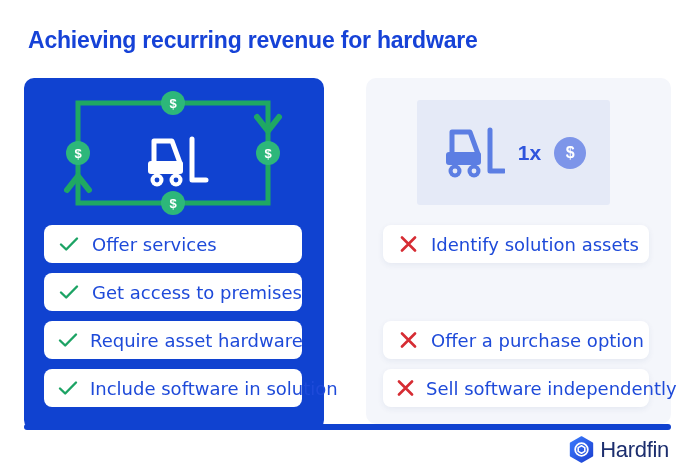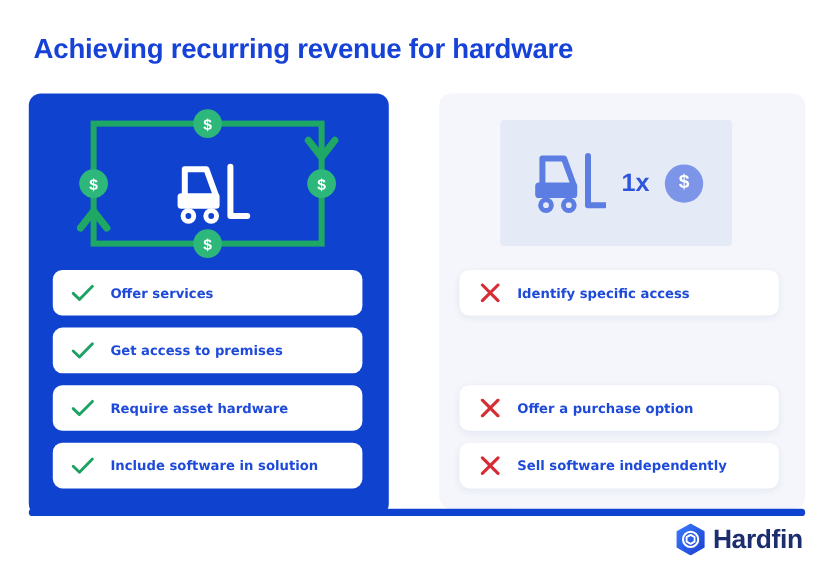--- a/index.html
+++ b/index.html
@@ -22,38 +22,38 @@
   .cycle-svg { position:absolute; left:40px; top:12px; }
   .card {
     position:absolute; height:38px; background:#ffffff; border-radius:8px;
     display:flex; align-items:center; box-sizing:border-box; padding-left:14px;
   }
   .card .mark { display:flex; align-items:center; justify-content:center; width:22px; margin-right:12px; }
   .card-left  { left:20px; width:258px; }
   .card-right { left:17px; width:266px; box-shadow:0 2px 6px rgba(30,50,120,0.07); }
   .card-label {
     font-family:"DejaVu Sans","Liberation Sans",sans-serif;
-    font-size:11px; color:#1e4ad9; white-space:nowrap;font-weight:bold;
+    font-size:18px; color:#1e4ad9; white-space:nowrap;
   }
   .asset-box {
     position:absolute; left:51px; top:22px; width:193px; height:105px;
     background:#e5eaf7; border-radius:3px;
     display:flex; align-items:center; justify-content:center; gap:13px;
   }
   .multiplier { font-size:21px; font-weight:bold; color:#2f55dd; }
   .coin {
     width:32px; height:32px; border-radius:50%; background:#7d95e9;
     color:#ffffff; font-size:16px; font-weight:bold;
     display:flex; align-items:center; justify-content:center;
   }
   .footer-logo {
     position:absolute; right:19px; top:436px; height:27px;
     display:flex; align-items:center; gap:6px;
   }
-  .brand-text { font-size:22px; font-weight:bold; color:#1c2e6e; letter-spacing:-0.3px; }
+  .brand-text { font-size:22px; font-weight:normal; color:#1c2e6e; letter-spacing:-0.3px; }
 </style>
 </head>
 <body>
 
 <div class="canvas">
 
   <h1 class="title">Achieving recurring revenue for hardware</h1>
 
   <div class="panel panel-left">
 
@@ -143,21 +143,21 @@
         <span>$</span>
       </span>
     </div>
 
     <div class="card card-right" style="top:147px">
       <span class="mark">
         <svg width="17" height="16" viewBox="0 0 17 16">
             <path d="M2,1.5 L15,14.5 M15,1.5 L2,14.5" stroke="#d62c33" stroke-width="2.6" stroke-linecap="round"></path>
           </svg>
       </span>
-      <span class="card-label">Identify specific access</span>
+      <span class="card-label">Identify solution assets</span>
     </div>
     <div class="card card-right" style="top:291px">
       <span class="mark">
         <svg width="17" height="16" viewBox="0 0 17 16">
             <path d="M2,1.5 L15,14.5 M15,1.5 L2,14.5" stroke="#d62c33" stroke-width="2.6" stroke-linecap="round"></path>
           </svg>
       </span>
       <span class="card-label">Sell software independently</span>
     </div>
     <div class="card card-right" style="top:243px">

